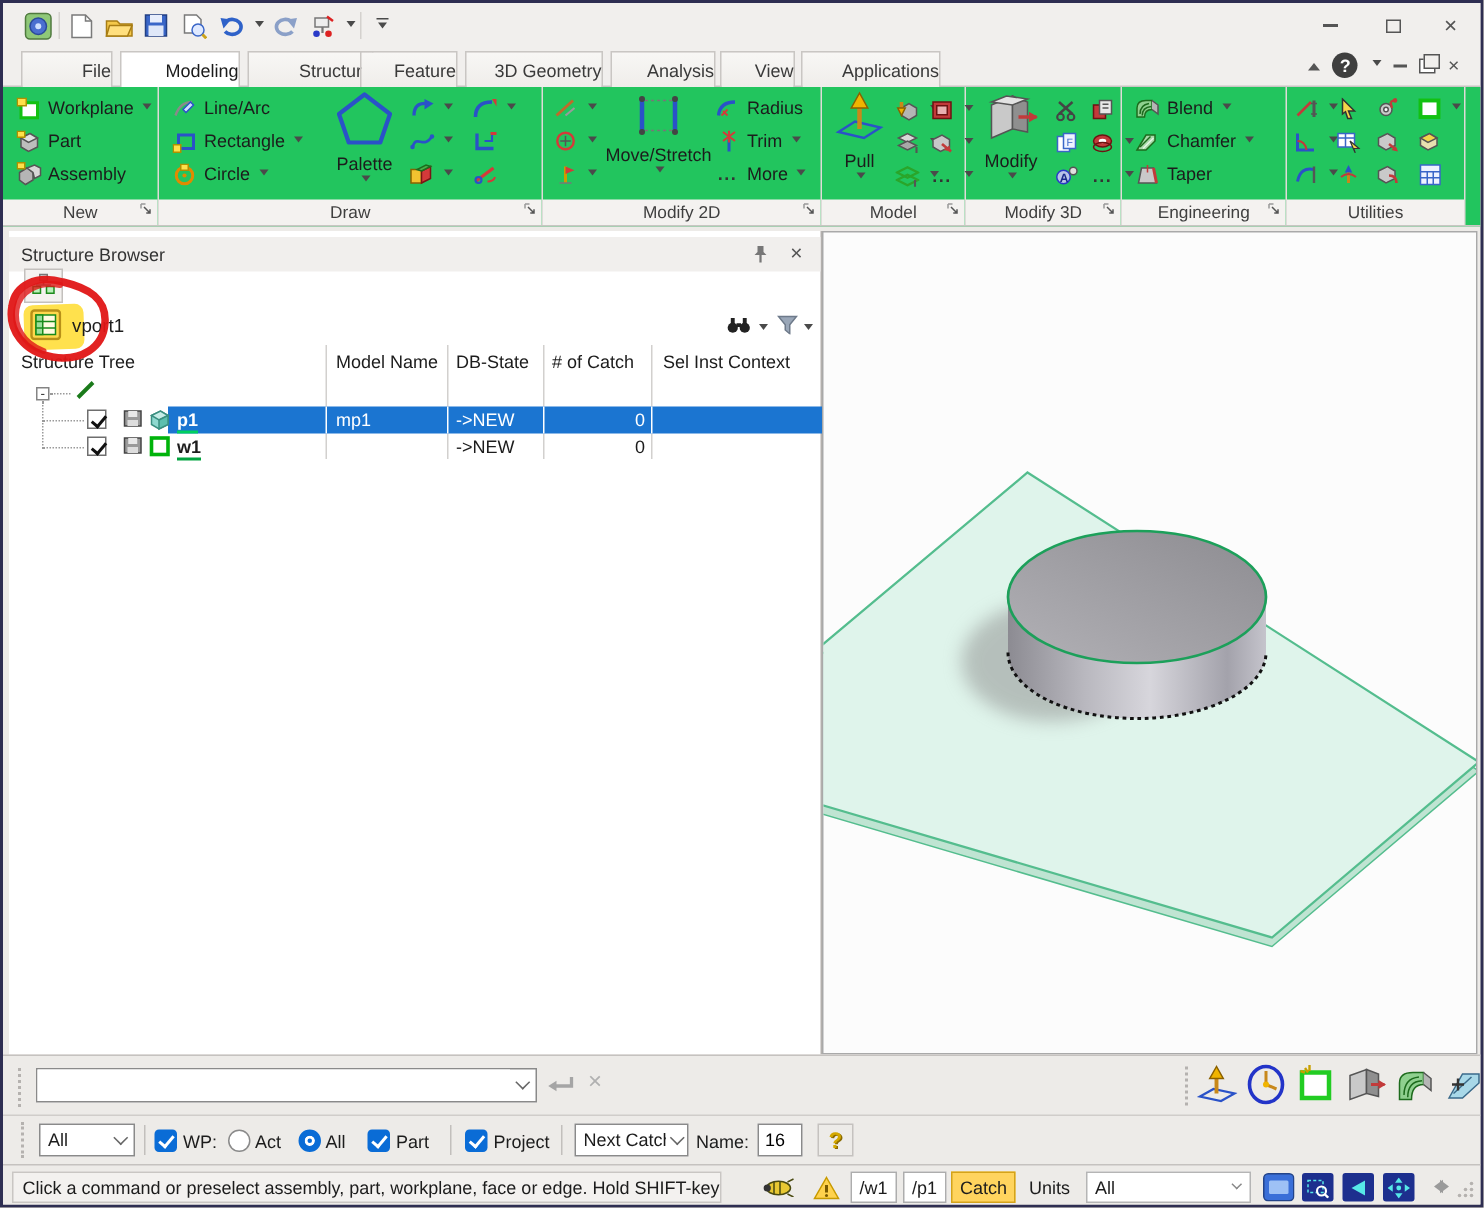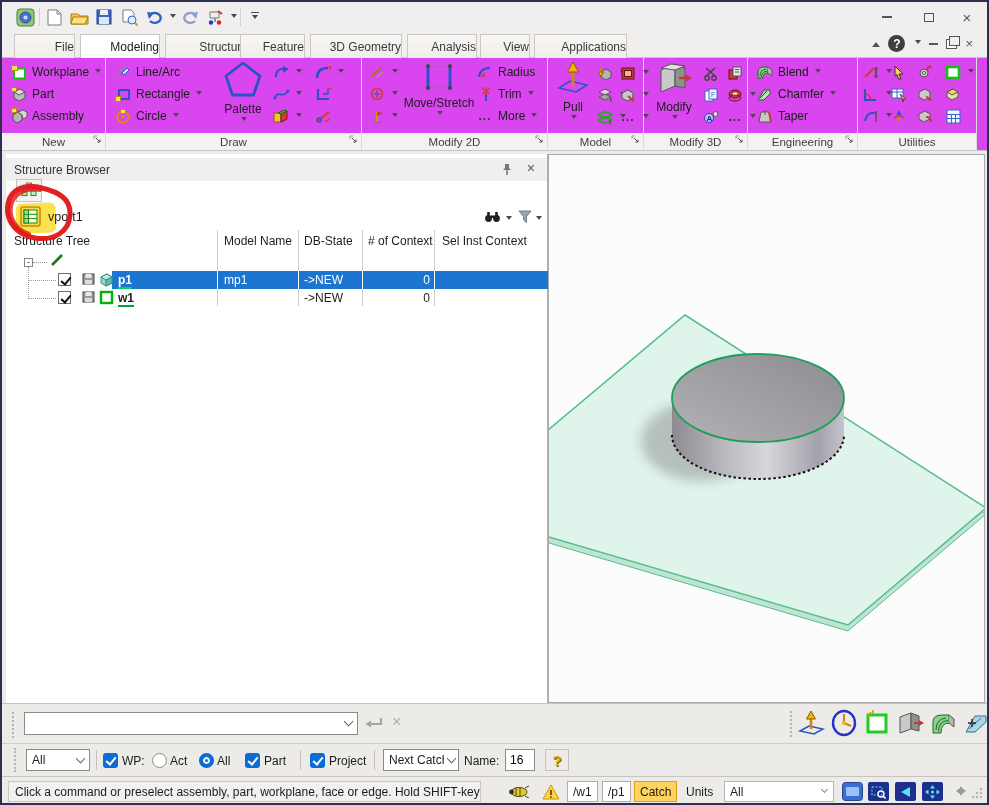--- a/index.html
+++ b/index.html
@@ -17,21 +17,21 @@
   
   #tabrow{position:absolute;left:0;top:30px;right:0;height:26px;background:#f1efed;border-bottom:1px solid #c9c6c3}
   .tab{position:absolute;top:2px;height:25px;display:flex;align-items:center;justify-content:flex-end;border:1px solid #c9c6c3;background:linear-gradient(#f8f7f5,#efedea);color:#3a3a3a}
   .tab.active{background:#fff;border-bottom-color:#fff;font-weight:normal;color:#1b1b1b}
   .tri-up{width:0;height:0;border:4px solid transparent;border-bottom:5px solid #555;margin-bottom:3px}
   .helpcirc{width:17px;height:17px;border-radius:50%;background:#3f3f3f;color:#fff;font-weight:bold;display:flex;align-items:center;justify-content:center;font-size:12px}
   .dd{width:0;height:0;border:3.5px solid transparent;border-top:4.5px solid #4a4a4a;display:inline-block;margin-left:2px}
   .rbox{width:11px;height:10px;border:1.5px solid #555;background:#fff;position:relative}
   .rbox::after{content:"";position:absolute;left:2px;top:-4px;width:9px;height:8px;border:1.5px solid #555;background:#f1efed}
   
-  #ribbon{position:absolute;left:0;top:56px;right:0;height:93px;background:#d946ef;border-bottom:1px solid #c9c6c3}
+  #ribbon{position:absolute;left:0;top:56px;right:0;height:93px;background:#22c55e;border-bottom:1px solid #c9c6c3}
   .rgroup{position:absolute;top:0;bottom:0;border-right:1px solid #dedbd8}
   .glabel{position:absolute;left:0;right:0;bottom:0;height:17px;display:flex;align-items:center;justify-content:center;font-size:11.5px;color:#3f3f3f;background:#f4f2f0}
   .gexp{position:absolute;right:3px;bottom:3px}
   .ritem{position:absolute;display:flex;align-items:center;gap:4px;height:20px;white-space:nowrap}
   .rbig{position:absolute;display:flex;flex-direction:column;align-items:center}
   .rbig .blabel{margin-top:2px;line-height:12px;text-align:center}
   .mi{width:18px;height:18px;display:inline-flex;align-items:center;justify-content:center}
   
   #panel{position:absolute;left:4px;top:152px;width:542px;height:549px;background:#fff;border-right:1px solid #b3b0ad}
   #panelhead{position:absolute;left:0;top:4px;right:0;height:23px;background:#f1efed;color:#333;padding-left:8px;display:flex;align-items:center}
@@ -749,21 +749,21 @@
     <span class="dd" style="position:absolute;left:498px;top:62px"></span>
     <span style="position:absolute;left:512px;top:56px"><svg width="14" height="13">
           <path d="M1 1 h12 l-4.5 5.5 v6 l-3 -2.5 v-3.5 Z" fill="#9aa7b8" stroke="#6e7a8a"></path>
         </svg></span>
     <span class="dd" style="position:absolute;left:528px;top:62px"></span>
 
     <div style="position:absolute;left:0;top:76px;width:100%;height:22px">
       <span class="lbl" style="position:absolute;left:8px;top:4px">Structure Tree</span>
       <span class="lbl" style="position:absolute;left:218px;top:4px">Model Name</span>
       <span class="lbl" style="position:absolute;left:298px;top:4px">DB-State</span>
-      <span class="lbl" style="position:absolute;left:362px;top:4px"># of Context</span>
+      <span class="lbl" style="position:absolute;left:362px;top:4px"># of Catch</span>
       <span class="lbl" style="position:absolute;left:436px;top:4px">Sel Inst Context</span>
     </div>
     <div class="vline" style="left:211px;top:76px;height:76px"></div>
     <div class="vline" style="left:292px;top:76px;height:76px"></div>
     <div class="vline" style="left:356px;top:76px;height:76px"></div>
     <div class="vline" style="left:428px;top:76px;height:76px"></div>
 
     <div class="expbox" style="left:18px;top:104px">-</div>
     <div class="doth" style="left:27px;top:108px;width:14px"></div>
     <span style="position:absolute;left:43px;top:98px"><svg width="16" height="16">

